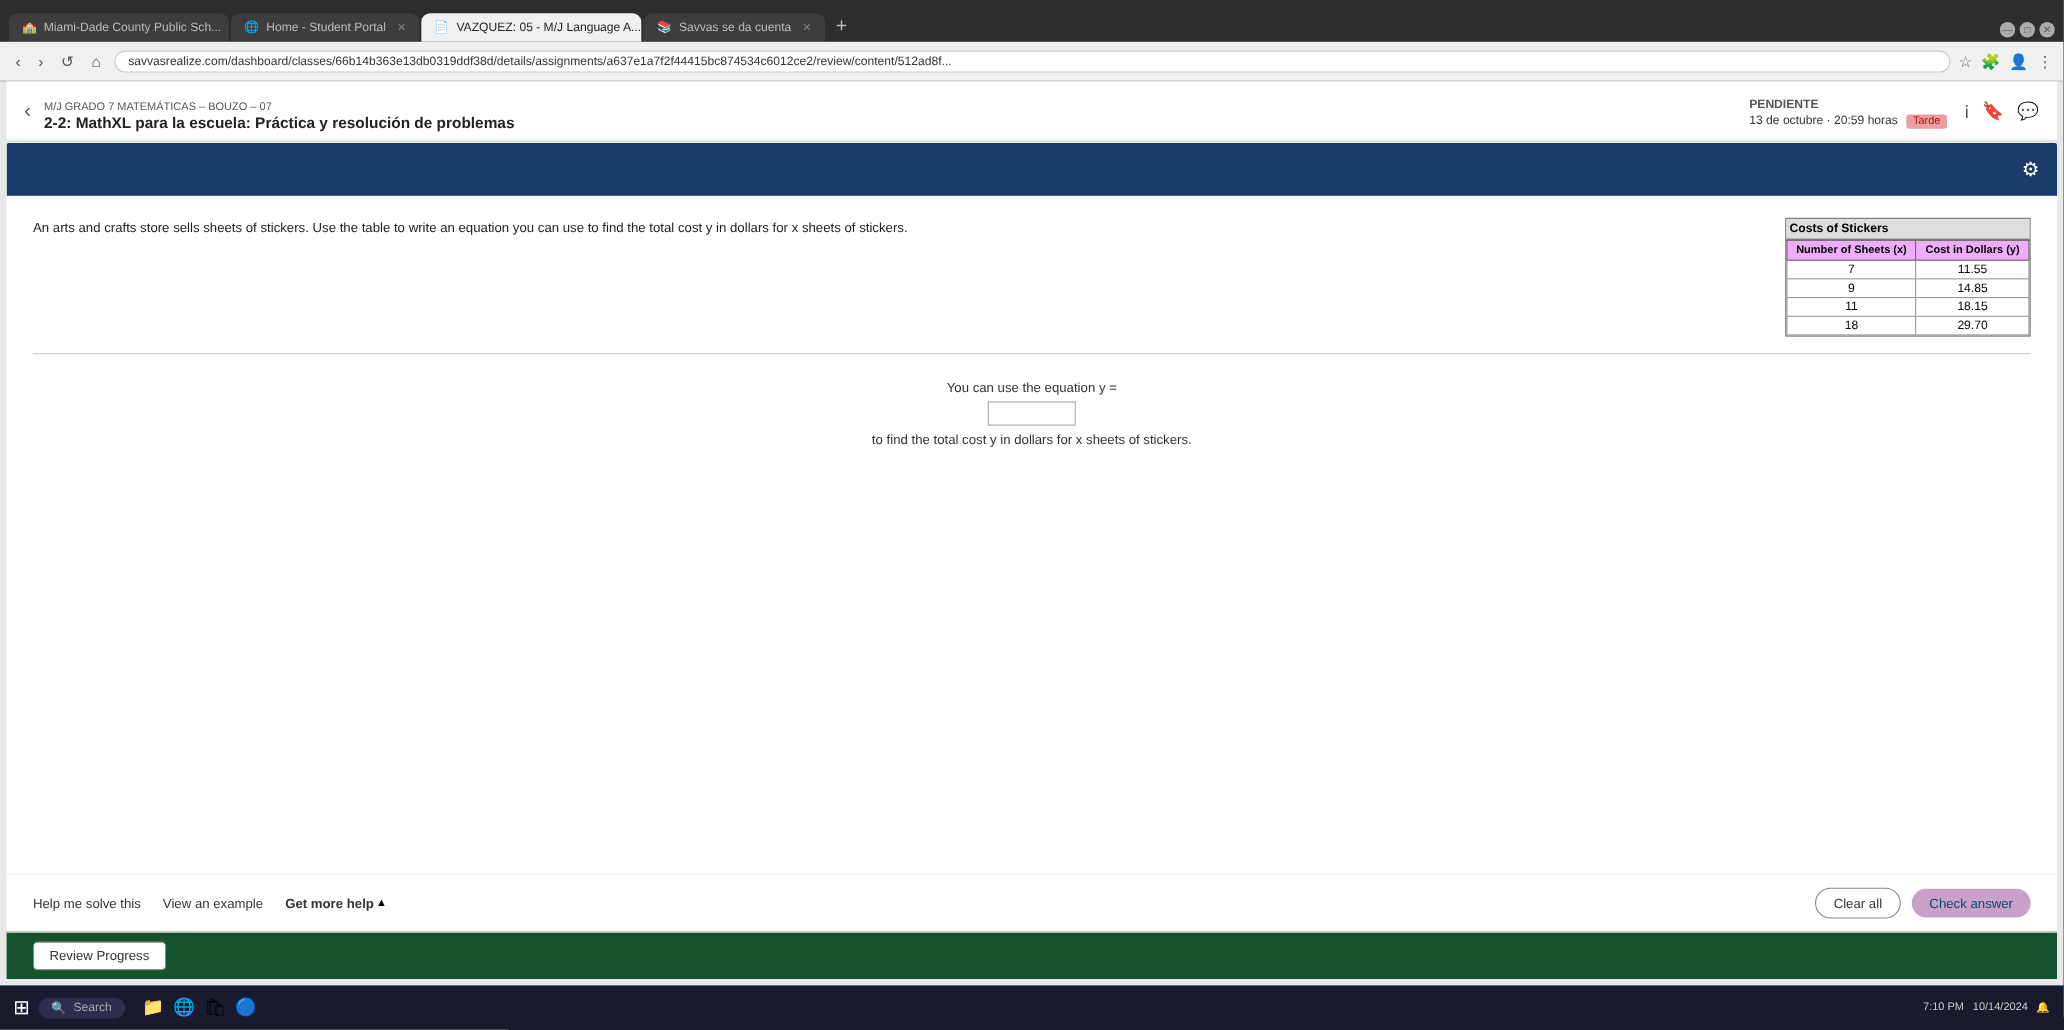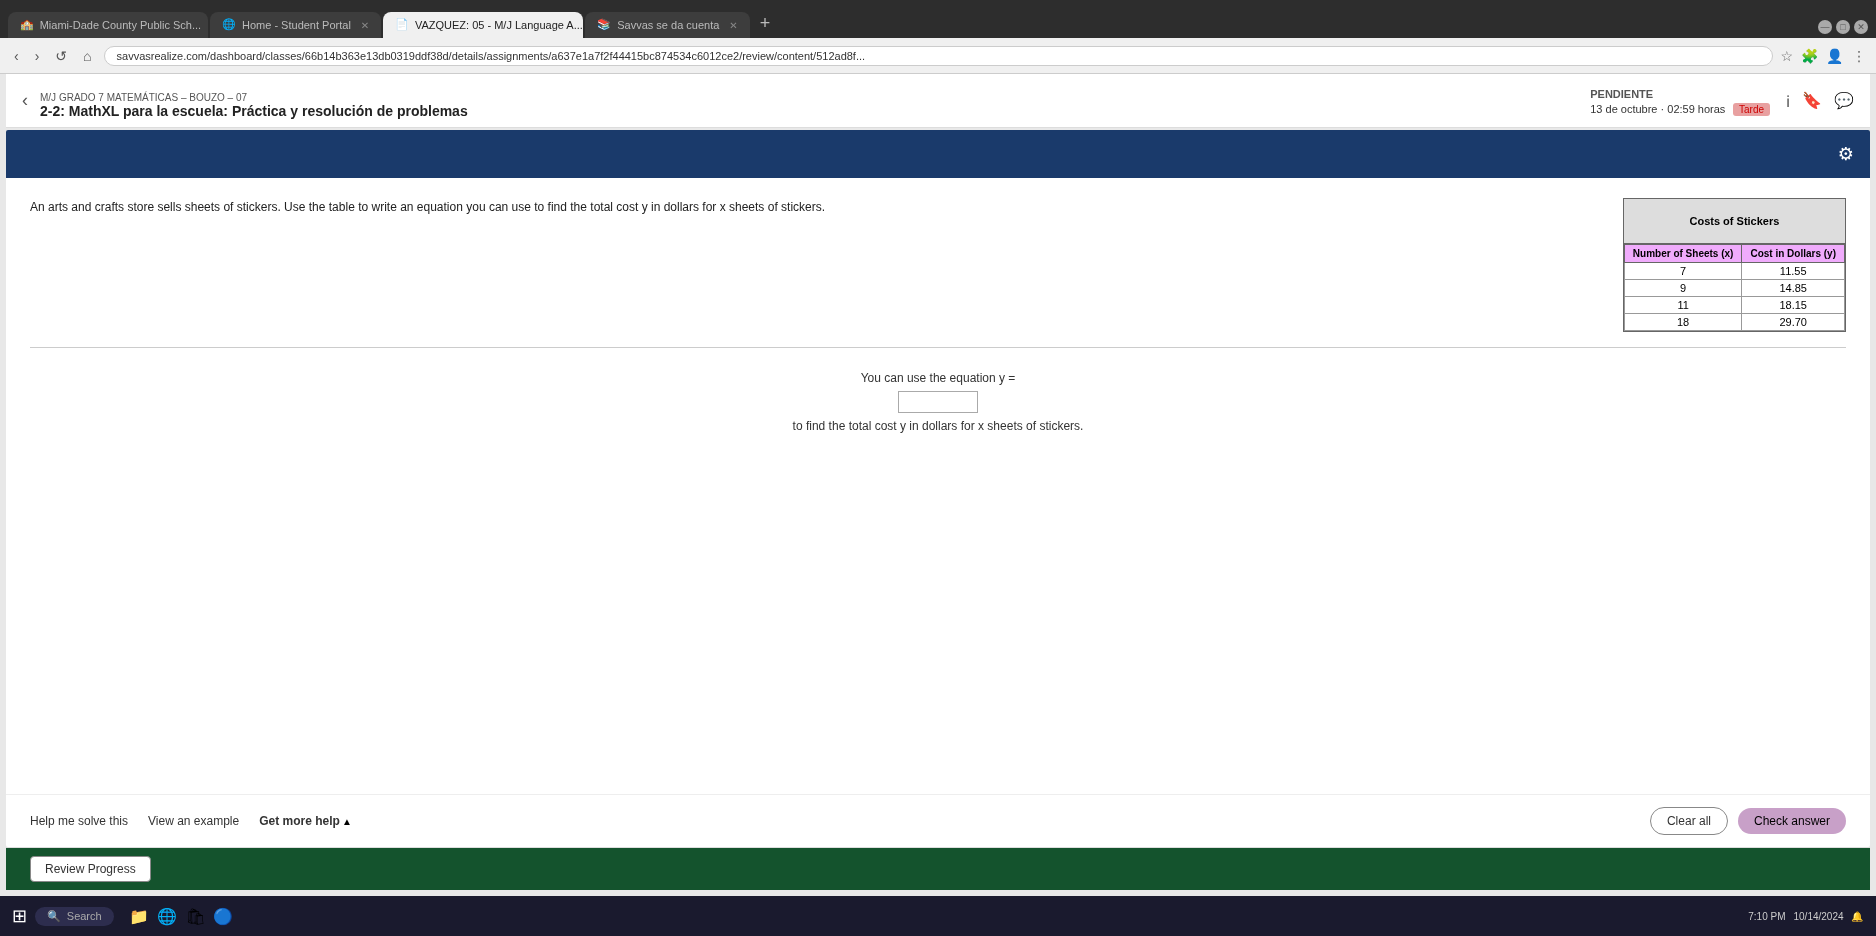--- a/index.html
+++ b/index.html
@@ -252,24 +252,24 @@
       line-height: 1.5;
     }
 
     
     .costs-table-container {
       border: 1px solid #666;
       min-width: 200px;
     }
     .costs-table-title {
       background: #ddd;
-      text-align: center;
+      text-align: left;
       font-size: 11px;
       font-weight: bold;
-      padding: 16px;
+      padding: 3px;
       border-bottom: 1px solid #666;
     }
     .costs-table {
       border-collapse: collapse;
       width: 100%;
       font-size: 11px;
     }
     .costs-table th {
       border: 1px solid #666;
       padding: 3px 8px;
@@ -341,21 +341,21 @@
       background: white;
       color: #333;
       padding: 6px 16px;
       border-radius: 16px;
       font-size: 12px;
       cursor: pointer;
     }
 
     .btn-check {
       background: #c8a0c8;
-      color: #000000;
+      color: #0c4a6e;
       border: none;
       padding: 6px 16px;
       border-radius: 16px;
       font-size: 12px;
       cursor: pointer;
     }
 
     
     .nav-footer {
       background: white;
@@ -545,21 +545,21 @@
           <div class="course-label">M/J GRADO 7 MATEMÁTICAS – BOUZO – 07</div>
           <div class="course-title">2-2: MathXL para la escuela: Práctica y resolución de problemas</div>
         </div>
       </div>
       <div class="course-header-right">
         <div class="assignment-status">
           <div>
             <span class="status-label">PENDIENTE</span>
           </div>
           <div>
-            <span class="due-date">13 de octubre · 02:59 horas</span>
+            <span class="due-date">13 de octubre · 20:59 horas</span>
             <span class="late-badge">Tarde</span>
           </div>
         </div>
         <div class="header-actions">
           <span class="header-icon">ℹ</span>
           <span class="header-icon">🔖</span>
           <span class="header-icon">💬</span>
         </div>
       </div>
     </div>

